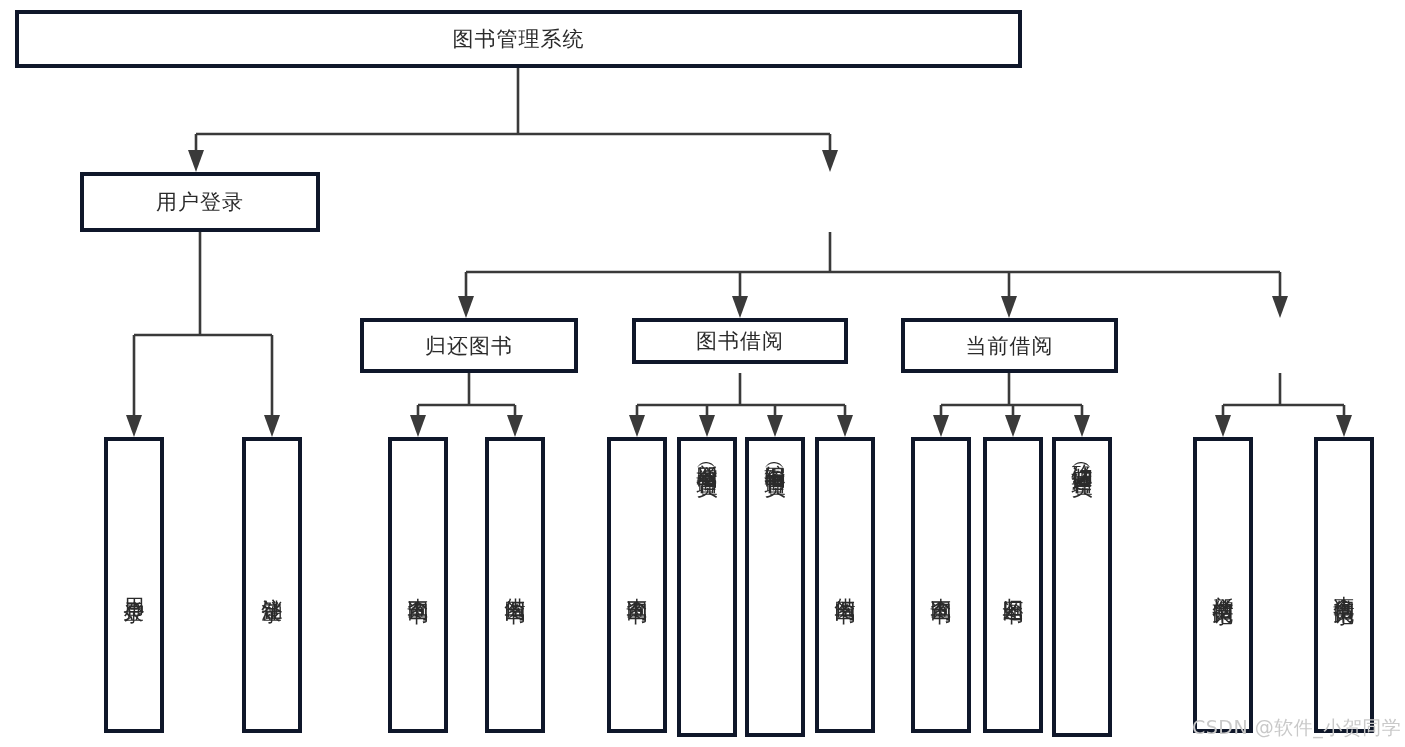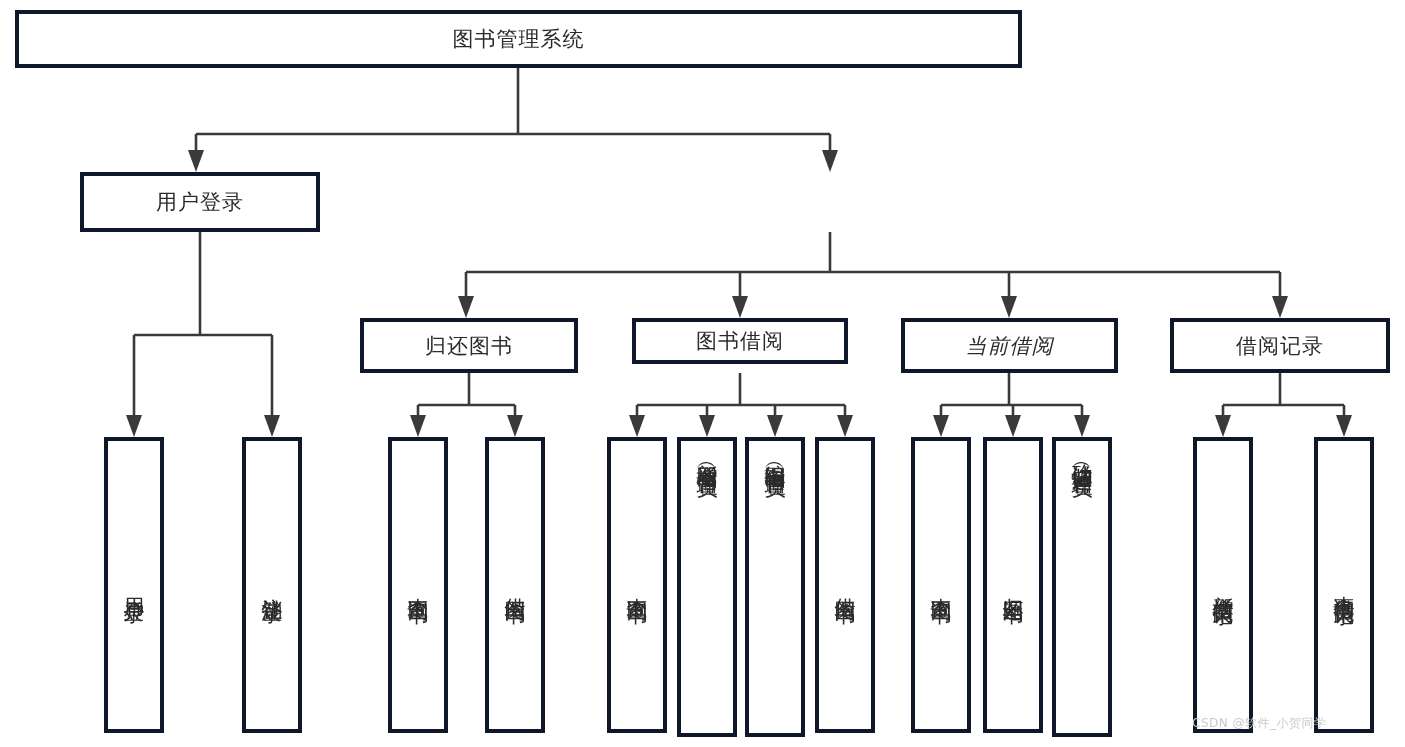--- a/index.html
+++ b/index.html
@@ -34,21 +34,21 @@
     justify-content:flex-start;
     align-items:center;
     line-height:1.05;
   }
   .node.v.topalign{justify-content:flex-start;}
   .node.v.centeralign{justify-content:center;}
 
   .watermark{
     position:absolute;
     color:#c9c9c9;
-    font-size:12px;
+    font-size:19px;
     white-space:nowrap;
     pointer-events:none;
     letter-spacing:0.5px;
   }
 
   svg#links{position:absolute;left:0;top:0;width:1405px;height:747px;pointer-events:none;}
   svg#links line, svg#links path{stroke:#3a3a3a;stroke-width:2.6;fill:none;}
   svg#links polygon{fill:#3a3a3a;}
 </style>
 </head>
@@ -117,22 +117,21 @@
     <line x1="1344" y1="405" x2="1344" y2="417"></line>
     <polygon points="1336,415 1352,415 1344,437"></polygon>
   </svg>
 
   <div class="node h" style="left:15px;top:10px;width:1007px;height:58px;">图书管理系统</div>
 
   <div class="node h" style="left:80px;top:172px;width:240px;height:60px;">用户登录</div>
 
   <div class="node h" style="left:360px;top:318px;width:218px;height:55px;">归还图书</div>
   <div class="node h" style="left:632px;top:318px;width:216px;height:46px;">图书借阅</div>
-  <div class="node h" style="left:901px;top:318px;width:217px;height:55px;font-style:italic;">当前借阅</div>
-  <div class="node h" style="left:1170px;top:318px;width:220px;height:55px;">借阅记录</div>
+  <div class="node h" style="left:901px;top:318px;width:217px;height:55px;">当前借阅</div>
 
   <div class="node v centeralign" style="left:104px;top:437px;width:60px;height:296px;">用户登录</div>
   <div class="node v centeralign" style="left:242px;top:437px;width:60px;height:296px;">注销登录</div>
 
   <div class="node v centeralign" style="left:388px;top:437px;width:60px;height:296px;">查询图书</div>
   <div class="node v centeralign" style="left:485px;top:437px;width:60px;height:296px;">借阅图书</div>
 
   <div class="node v centeralign" style="left:607px;top:437px;width:60px;height:296px;">查询图书</div>
   <div class="node v topalign" style="left:677px;top:437px;width:60px;height:300px;">新增图书（管理员）</div>
   <div class="node v topalign" style="left:745px;top:437px;width:60px;height:300px;">编辑图书（管理员）</div>

